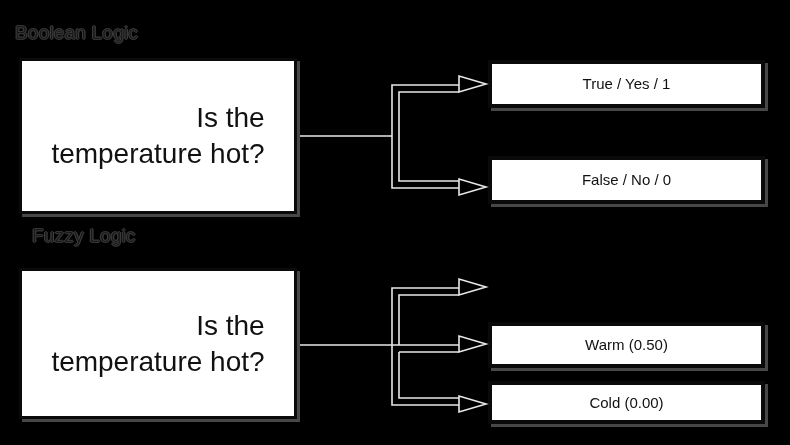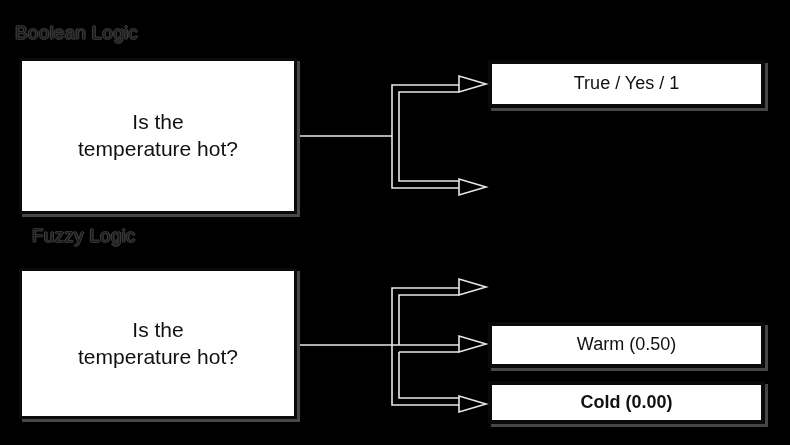--- a/index.html
+++ b/index.html
@@ -56,38 +56,39 @@
     line-height: 1.28;
     white-space: pre-line;
   }
 
   .question-box {
     left: 19px;
     width: 278px;
     border-width: 3px;
   }
   .question-box .label {
-    font-size: 21px;
+    font-size: 28px;
+    text-align: right;
   }
   #box-bool-question { top: 58px; height: 156px; }
   #box-fuzzy-question { top: 268px; height: 151px; }
 
   .out-box {
     left: 488px;
     width: 277px;
     border-width: 4px;
   }
   .out-box .label {
-    font-size: 18px;
+    font-size: 15px;
   }
   #box-true  { top: 60px;  height: 48px; }
   #box-false { top: 156px; height: 48px; }
   #box-hot   { top: 263px; height: 46px; }
   #box-warm  { top: 322px; height: 46px; }
-  #box-cold  { top: 381px; height: 43px; font-weight: bold; }
+  #box-cold  { top: 381px; height: 43px; }
 
   
   #connectors {
     position: absolute;
     left: 0;
     top: 0;
     width: 790px;
     height: 445px;
     pointer-events: none;
   }
@@ -117,20 +118,23 @@
 
   <div class="node question-box" id="box-bool-question">
     <span class="label">Is the
 temperature hot?</span>
   </div>
 
   <div class="node out-box" id="box-true">
     <span class="label">True / Yes / 1</span>
   </div>
 
+  <div class="node out-box" id="box-false">
+    <span class="label">False / No / 0</span>
+  </div>
 
   <div class="section-title" id="title-fuzzy">Fuzzy Logic</div>
 
   <div class="node question-box" id="box-fuzzy-question">
     <span class="label">Is the
 temperature hot?</span>
   </div>
 
 
   <div class="node out-box" id="box-warm">

